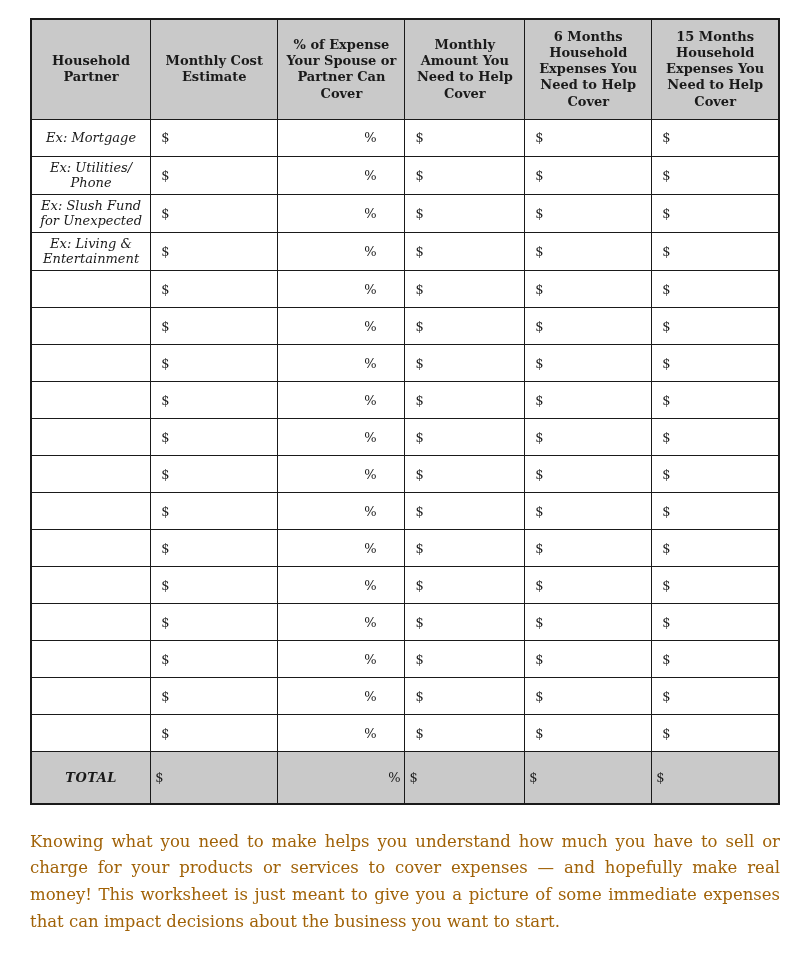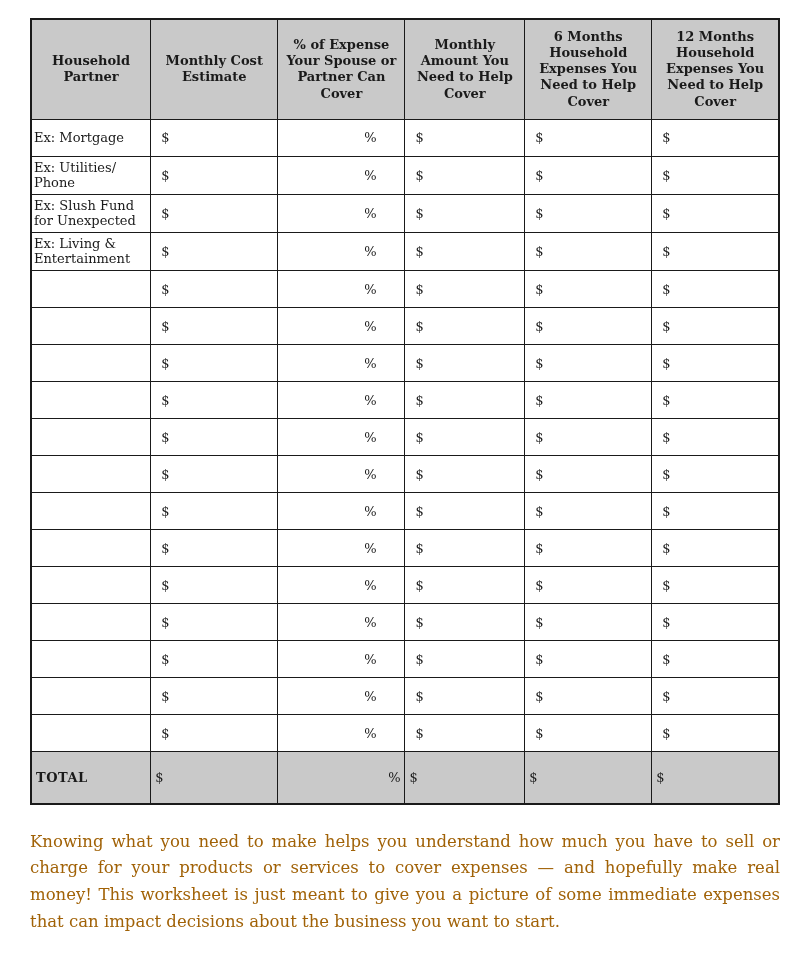--- a/index.html
+++ b/index.html
@@ -42,22 +42,24 @@
     text-align: center;
     padding: 8px 4px;
     height: 100px;
   }
   tbody td, tr.total-row td {
     font-size: 13px;
     height: 37px;
     padding: 4px 4px;
   }
   td.label-cell {
+    text-align: center;
     line-height: 1.2;
     padding: 3px 2px;
+    font-style: italic;
   }
   td.dollar-cell {
     text-align: left;
     padding-left: 10px;
   }
   td.percent-cell {
     text-align: right;
     padding-right: 28px;
   }
   tr.total-row td {
@@ -91,21 +93,21 @@
         <col class="c5">
         <col class="c6">
     </colgroup>
     <thead>
       <tr>
         <th>Household Partner</th>
         <th>Monthly Cost Estimate</th>
         <th>% of Expense Your Spouse or Partner Can Cover</th>
         <th>Monthly Amount You Need to Help Cover</th>
         <th>6 Months Household Expenses You Need to Help Cover</th>
-        <th>12 Months Household Expenses You Need to Help Cover</th>
+        <th>15 Months Household Expenses You Need to Help Cover</th>
       </tr>
     </thead>
     <tbody id="table-body">
 
     <tr>
           <td class="label-cell">Ex: Mortgage</td>
           <td class="dollar-cell">$</td>
           <td class="percent-cell">%</td>
           <td class="dollar-cell">$</td>
           <td class="dollar-cell">$</td>

